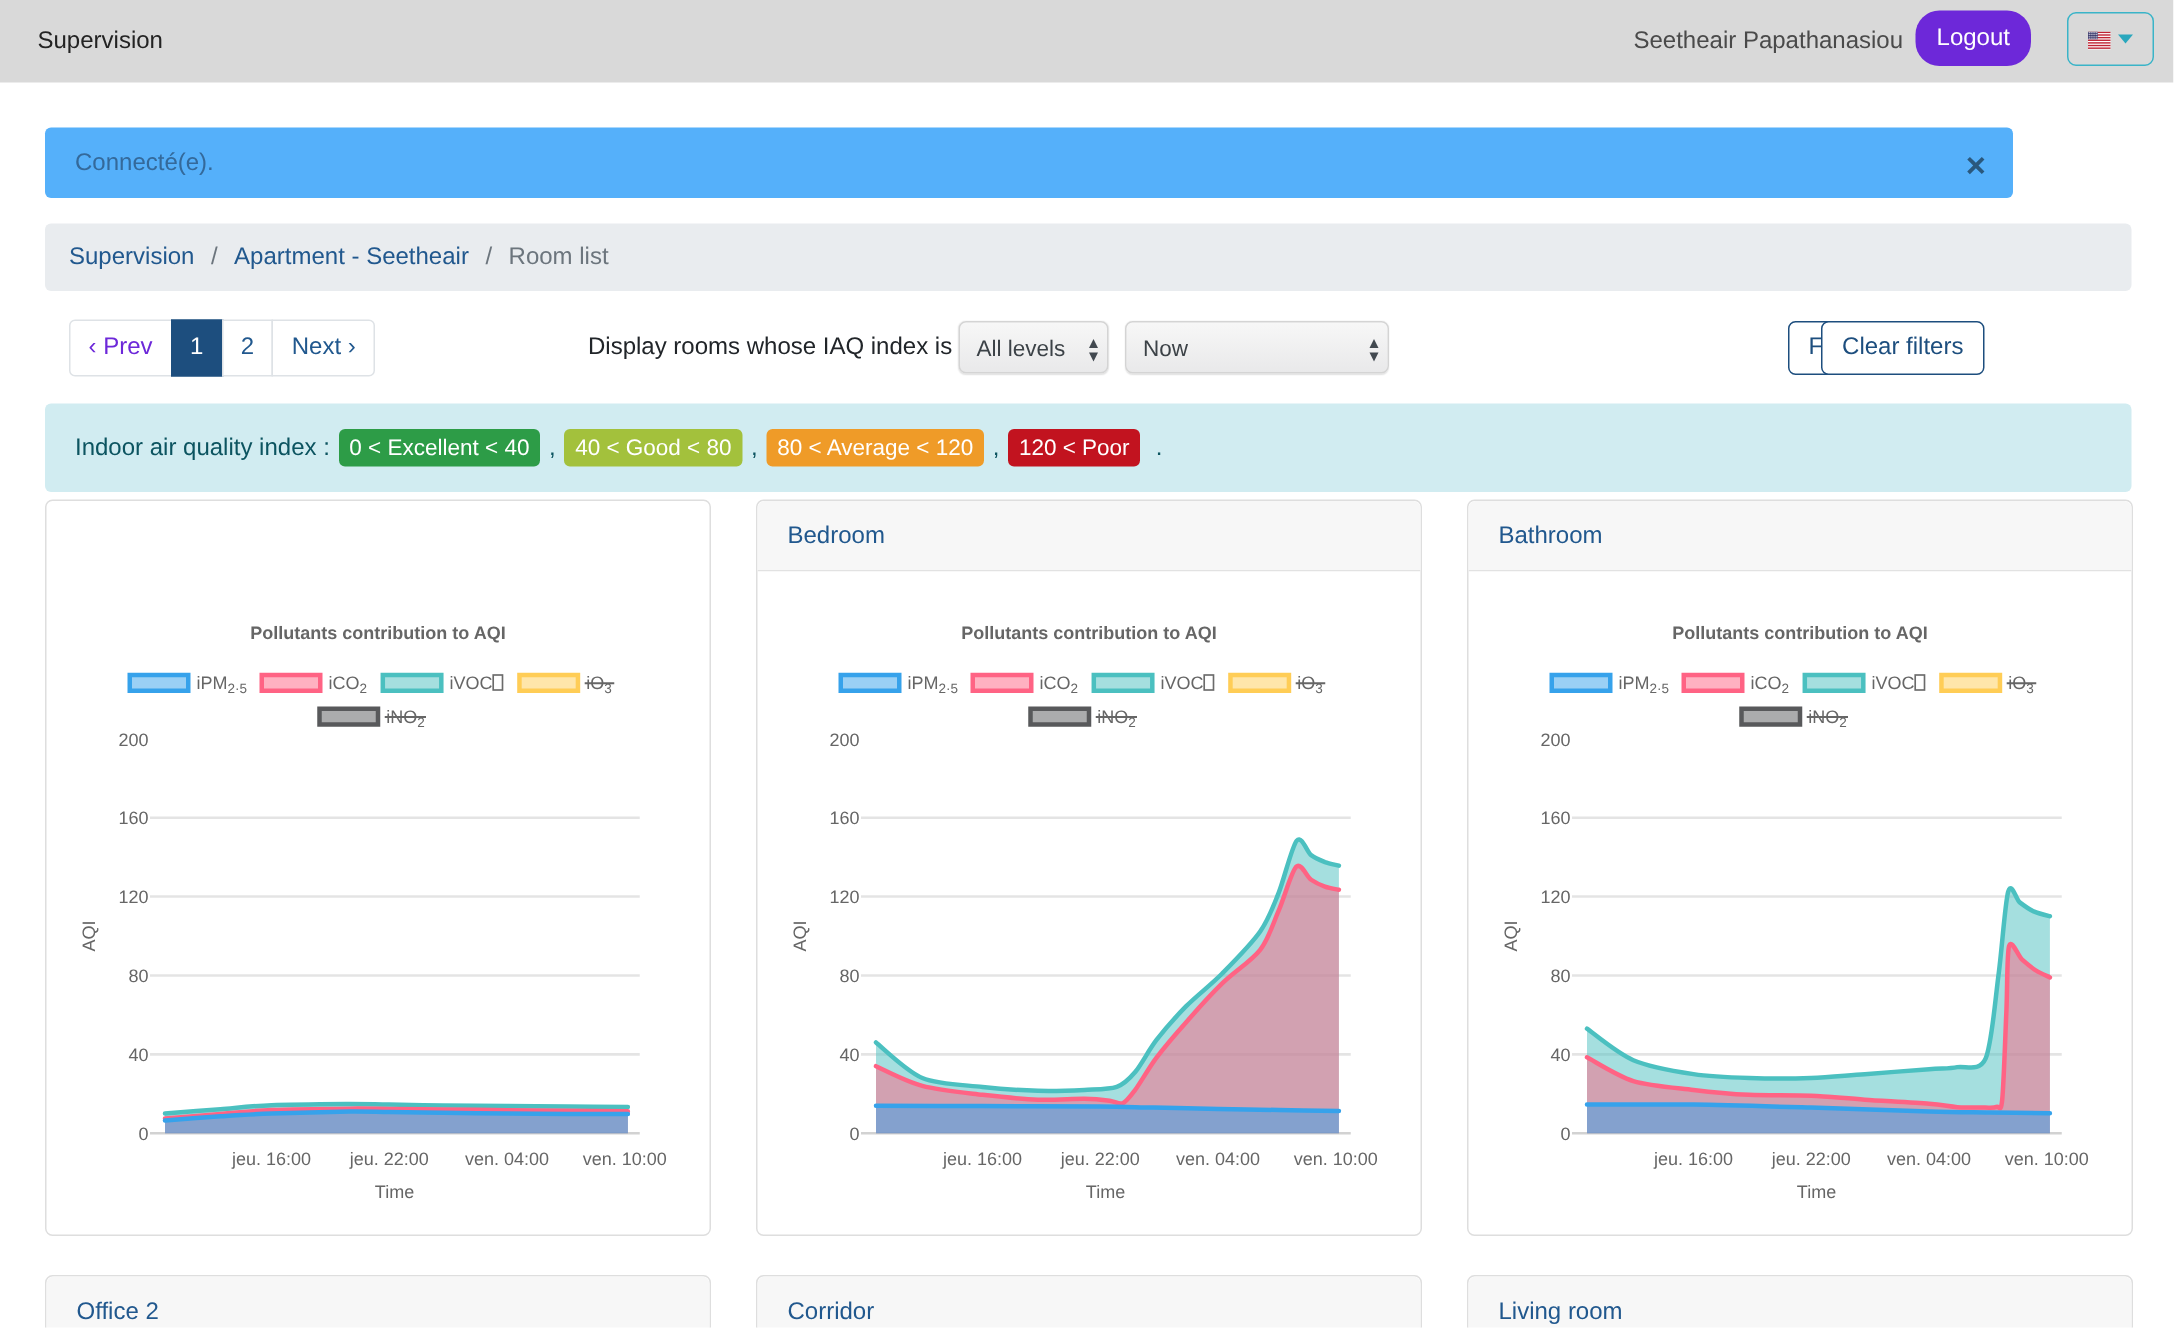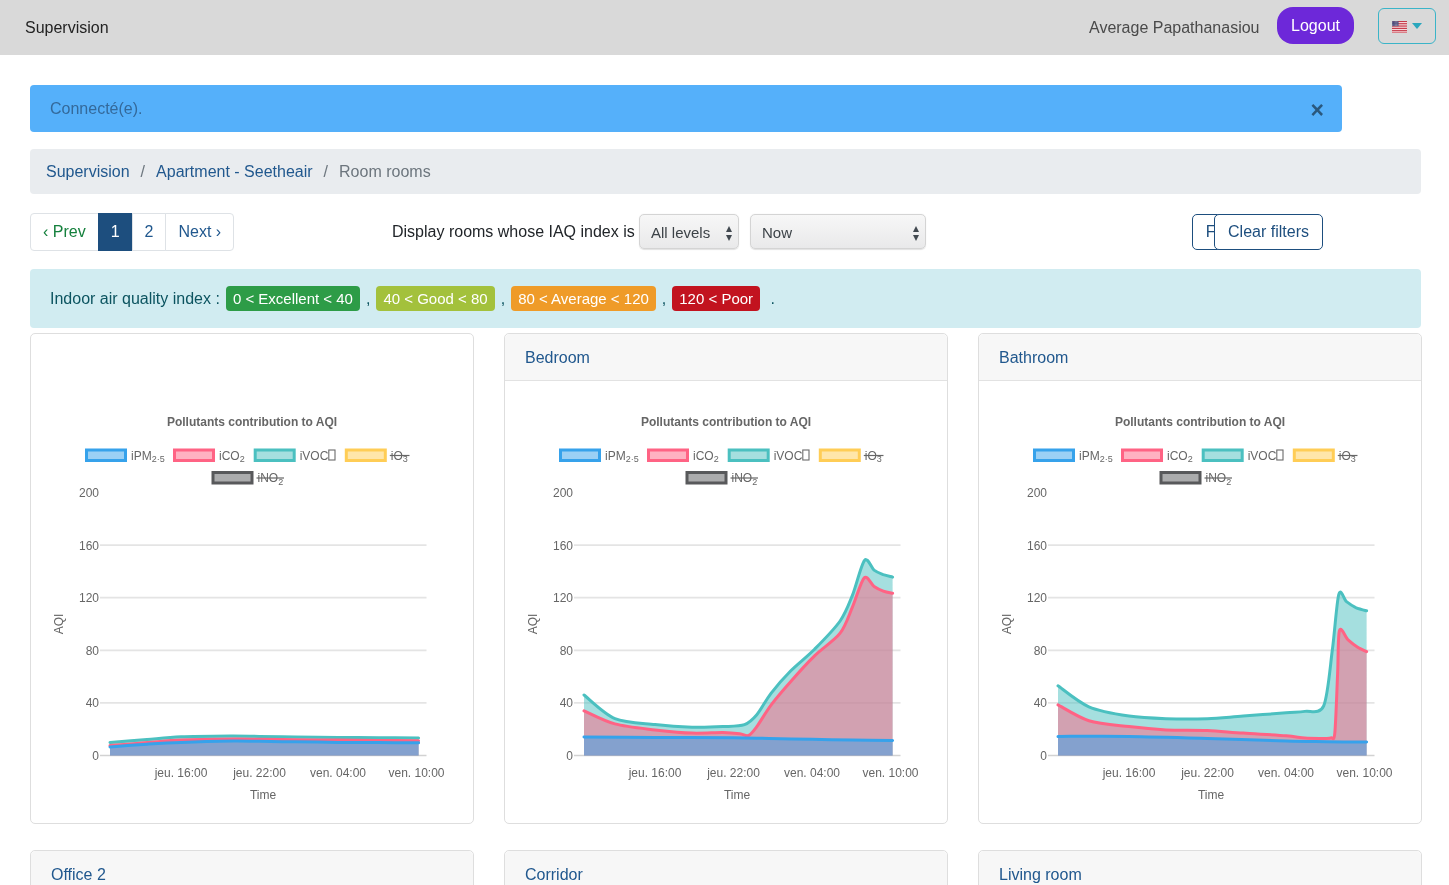--- a/index.html
+++ b/index.html
@@ -18,21 +18,21 @@
 .alert{left:0;top:85px;width:1312px;height:47px;background:#55b0fa;border-radius:4px;
 font-size:16px;line-height:47px;color:#34699a;padding-left:20px}
 .aclose{right:18px;top:0;line-height:50px;font-size:23px;font-weight:bold;color:#2a587d}
 .bc{left:0;top:149px;width:1391px;height:45px;background:#e9ecef;border-radius:4px;
 font-size:16px;line-height:45px;padding-left:16px;color:#6c757d}
 .bc a{color:#21588e;text-decoration:none}
 .bc .sep{padding:0 11px;color:#6c757d}
 .pg{left:0;top:213px;height:38px;font-size:16px;display:flex}
 .pg span{display:block;line-height:20px;padding:8px 12px;background:#fff;
 border:1px solid #dee2e6;margin-left:-1px}
-.pg span:first-child{border-radius:4px 0 0 4px;margin-left:0;color:#15803d}
+.pg span:first-child{border-radius:4px 0 0 4px;margin-left:16px;color:#6d28d9}
 .pg span:last-child{border-radius:0 4px 4px 0}
 .pg .act{background:#1d4e7e;border-color:#1d4e7e;color:#fff}
 .pg .lnk{color:#21588e}
 .flab{left:362px;top:213px;line-height:38px;font-size:16px;color:#212529}
 .sel{top:214px;height:35px;background:linear-gradient(180deg,#f7f7f7,#e9e9ea);
 border:1px solid #d4d4d4;border-radius:5px;font-size:15px;
 line-height:35px;padding-left:11px;color:#3c4247;box-shadow:0 0.5px 1px rgba(0,0,0,.12)}
 .arr{position:absolute;right:5px;top:11px;width:8px}
 .arr b,.arr i{display:block;width:0;height:0;border-left:3.2px solid transparent;
 border-right:3.2px solid transparent;margin:0 auto}
@@ -49,21 +49,21 @@
 .r1{top:333px;height:491px}
 .r2{top:850px;height:120px}
 .chead{height:47px;background:#f7f7f7;border-bottom:1px solid #e2e2e2;border-radius:5px 5px 0 0;
 line-height:47px;padding-left:20px;font-size:16px;color:#21588e}
 .c1{left:0}.c2{left:474px}.c3{left:948px}
 svg text{font-family:"Liberation Sans",sans-serif}
 </style></head>
 <body>
 <div class="abs nav"></div>
 <div class="abs brand">Supervision</div>
-<div class="abs uname" style="left:1089px">Average Papathanasiou</div>
+<div class="abs uname" style="left:1089px">Seetheair Papathanasiou</div>
 <div class="abs logout">Logout</div>
 <div class="abs flagbtn">
     <svg width="15.5" height="12.5" viewBox="0 0 19 15.05" style="display:block;margin-top:2px">
       <rect width="19" height="15.05" fill="#fff"></rect>
       <rect x="0" y="0.00" width="19" height="1.15" fill="#bf2333"></rect>
       <rect x="0" y="2.15" width="19" height="1.15" fill="#bf2333"></rect>
       <rect x="0" y="4.30" width="19" height="1.15" fill="#bf2333"></rect>
       <rect x="0" y="6.45" width="19" height="1.15" fill="#bf2333"></rect>
       <rect x="0" y="8.60" width="19" height="1.15" fill="#bf2333"></rect>
       <rect x="0" y="10.75" width="19" height="1.15" fill="#bf2333"></rect>
@@ -87,21 +87,21 @@
       <circle cx="1.00" cy="5.30" r="0.45" fill="#fff"></circle>
       <circle cx="2.55" cy="5.30" r="0.45" fill="#fff"></circle>
       <circle cx="4.10" cy="5.30" r="0.45" fill="#fff"></circle>
       <circle cx="5.65" cy="5.30" r="0.45" fill="#fff"></circle>
       <circle cx="7.20" cy="5.30" r="0.45" fill="#fff"></circle>
     </svg>
     <span class="caret"></span>
   </div>
 <div class="abs wrap">
 <div class="abs alert">Connecté(e).<span class="abs aclose">×</span></div>
-<div class="abs bc"><a>Supervision</a><span class="sep">/</span><a>Apartment - Seetheair</a><span class="sep">/</span><span>Room rooms</span></div>
+<div class="abs bc"><a>Supervision</a><span class="sep">/</span><a>Apartment - Seetheair</a><span class="sep">/</span><span>Room list</span></div>
 <div class="abs pg">
       <span>‹ Prev</span>
       <span class="act">1</span>
       <span class="lnk">2</span>
       <span class="lnk">Next ›</span>
     </div>
 <div class="abs flab">Display rooms whose IAQ index is</div>
 <div class="abs sel" style="left:609px;width:100px">All levels<span class="arr">
         <b></b>
         <i></i>

